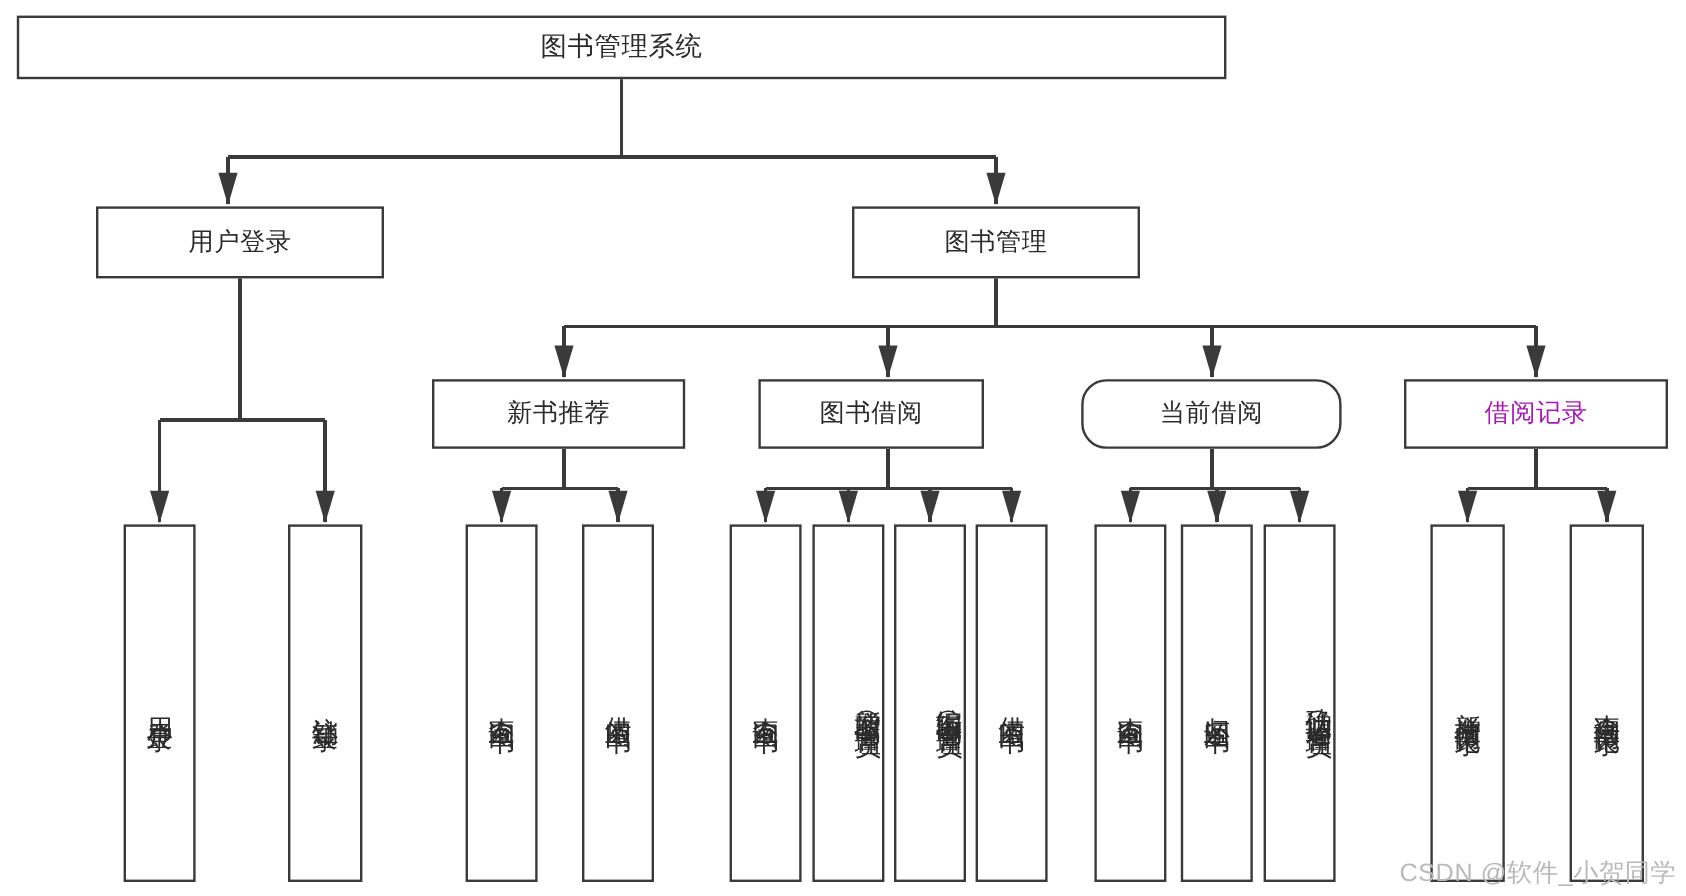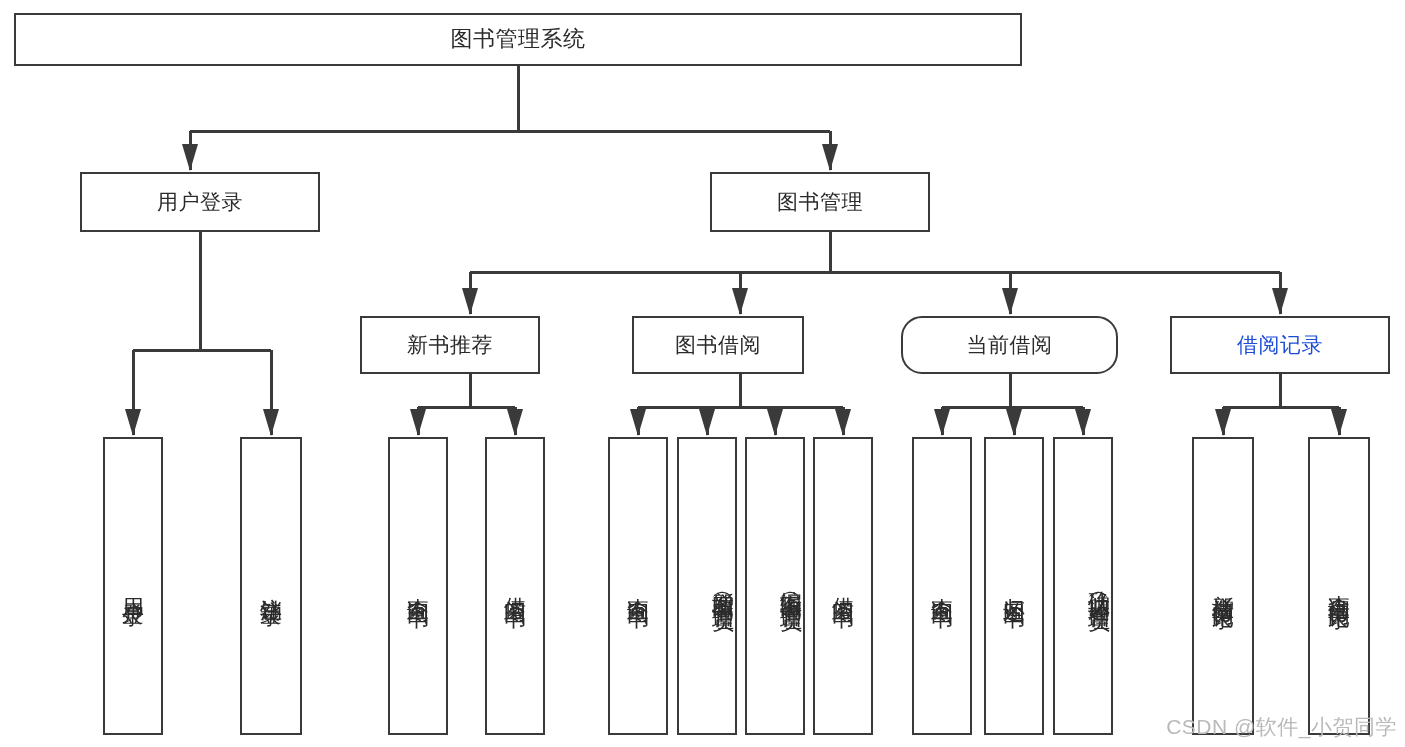--- a/index.html
+++ b/index.html
@@ -133,33 +133,33 @@
       <line x1="1339" y1="407" x2="1339" y2="435" stroke="#3a3a3a" stroke-width="3" shape-rendering="crispEdges"></line>
       <polygon points="1331,409 1347,409 1339,436" fill="#3a3a3a"></polygon>
     </svg>
   <div id="nodes-layer">
       <div class="node node-h node-root" style="left: 14px; top: 13px; width: 1008px; height: 53px; border-color: rgb(58, 58, 58); color: rgb(43, 43, 43);">
         <span>图书管理系统</span>
       </div>
       <div class="node node-h" style="left: 80px; top: 172px; width: 240px; height: 60px; border-color: rgb(58, 58, 58); color: rgb(43, 43, 43);">
         <span>用户登录</span>
       </div>
-      <div class="node node-h" style="left: 710px; top: 172px; width: 220px; height: 60px; border-color: rgb(58, 58, 58); color: rgb(43, 43, 43);">
+      <div class="node node-h" style="left: 710px; top: 172px; width: 240px; height: 60px; border-color: rgb(58, 58, 58); color: rgb(43, 43, 43);">
         <span>图书管理</span>
       </div>
-      <div class="node node-h" style="left: 360px; top: 316px; width: 180px; height: 58px; border-color: rgb(58, 58, 58); color: rgb(43, 43, 43);">
+      <div class="node node-h" style="left: 360px; top: 316px; width: 211px; height: 58px; border-color: rgb(58, 58, 58); color: rgb(43, 43, 43);">
         <span>新书推荐</span>
       </div>
-      <div class="node node-h" style="left: 632px; top: 316px; width: 172px; height: 58px; border-color: rgb(58, 58, 58); color: rgb(43, 43, 43);">
+      <div class="node node-h" style="left: 632px; top: 316px; width: 188px; height: 58px; border-color: rgb(58, 58, 58); color: rgb(43, 43, 43);">
         <span>图书借阅</span>
       </div>
       <div class="node node-h" style="left: 901px; top: 316px; width: 217px; height: 58px; border-color: rgb(58, 58, 58); color: rgb(43, 43, 43); border-radius: 21px;">
         <span>当前借阅</span>
       </div>
-      <div class="node node-h" style="left: 1170px; top: 316px; width: 220px; height: 58px; border-color: rgb(58, 58, 58); color: #1d4ed8;">
+      <div class="node node-h" style="left: 1170px; top: 316px; width: 220px; height: 58px; border-color: rgb(58, 58, 58); color: #a21caf;">
         <span>借阅记录</span>
       </div>
       <div class="node node-v mid" style="left: 103px; top: 437px; width: 60px; height: 298px; border-color: rgb(58, 58, 58); color: rgb(43, 43, 43);">
         <span>用户登录</span>
       </div>
       <div class="node node-v mid" style="left: 240px; top: 437px; width: 62px; height: 298px; border-color: rgb(58, 58, 58); color: rgb(43, 43, 43);">
         <span>注销登录</span>
       </div>
       <div class="node node-v mid" style="left: 388px; top: 437px; width: 60px; height: 298px; border-color: rgb(58, 58, 58); color: rgb(43, 43, 43);">
         <span>查询图书</span>

